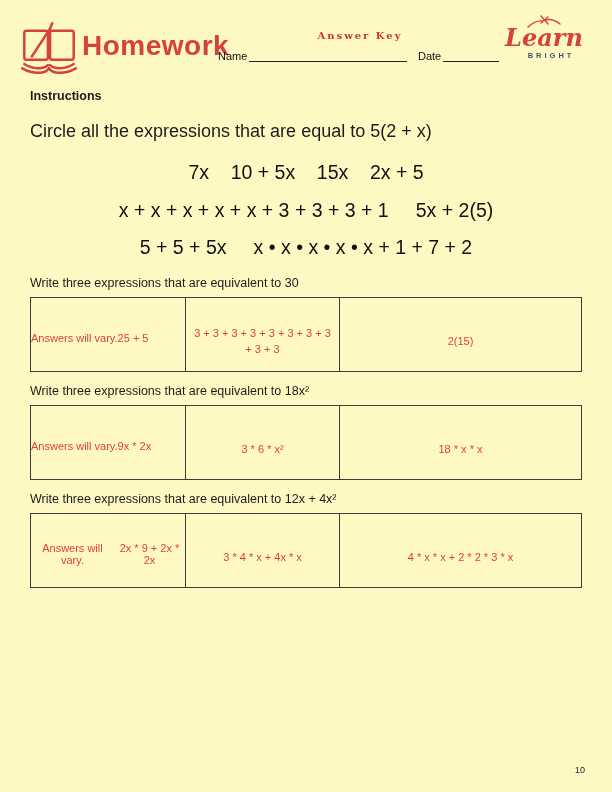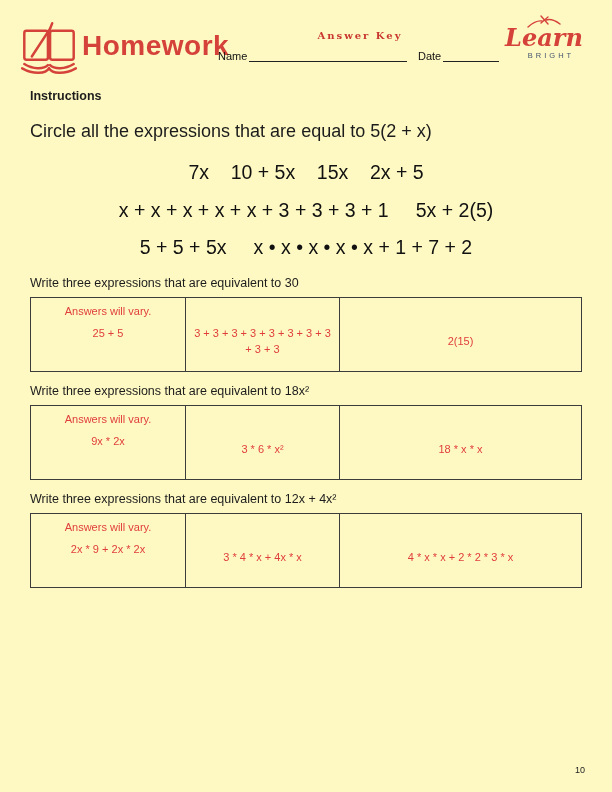--- a/index.html
+++ b/index.html
@@ -39,21 +39,21 @@
     display:inline-block; vertical-align:bottom;
     width:56px; border-bottom:1.6px solid #222; height:14px; margin-left:2px;
   }
   .brand { position:absolute; right:-8px; top:-6px; width:92px; text-align:center; }
   .brand-sparkle { display:block; margin:0 auto -4px auto; }
   .brand-word {
     font-family:"DejaVu Serif", serif; font-style:italic; font-weight:bold;
     font-size:24px; color:#d5423a; line-height:26px;
   }
   .brand-sub {
-    font-size:7.5px; letter-spacing:3px; color:#42546c; font-weight:normal;
+    font-size:7.5px; letter-spacing:3px; color:#42546c; font-weight:bold;
     margin-top:0px; padding-left:14px;
   }
 
   
   .instructions-heading { margin-top:11px; font-size:12.5px; font-weight:bold; }
   .circle-prompt { margin-top:18px; font-size:18px; }
   .expressions { margin-top:12px; text-align:center; }
   .expr-line {
     font-size:19.5px; line-height:37.5px; color:#111;
     white-space:pre-wrap;
@@ -65,21 +65,21 @@
   .tp2, .tp3 { margin-top:12px; }
   .answer-table {
     margin-top:7px;
     display:grid; grid-template-columns:28% 28% 44%;
     width:100%; height:75px;
     border:1.6px solid #3c3c3c;
   }
   .cell { color:#e03e3a; font-size:11px; }
   .cell + .cell { border-left:1.6px solid #3c3c3c; }
   .cell-first {
-    display:flex; flex-direction:column; align-items:center;
+    display:flex; flex-direction:row; align-items:center;
     padding-top:7px; row-gap:10px; text-align:center;
   }
   .cell-other {
     display:flex; align-items:center; justify-content:center;
     padding:16px 8px 0 8px; text-align:center; line-height:1.45;
   }
   .vary-note { color:#e03e3a; }
 
   
   .final-q { margin-top:11px; font-size:12.5px; line-height:14.5px; }

